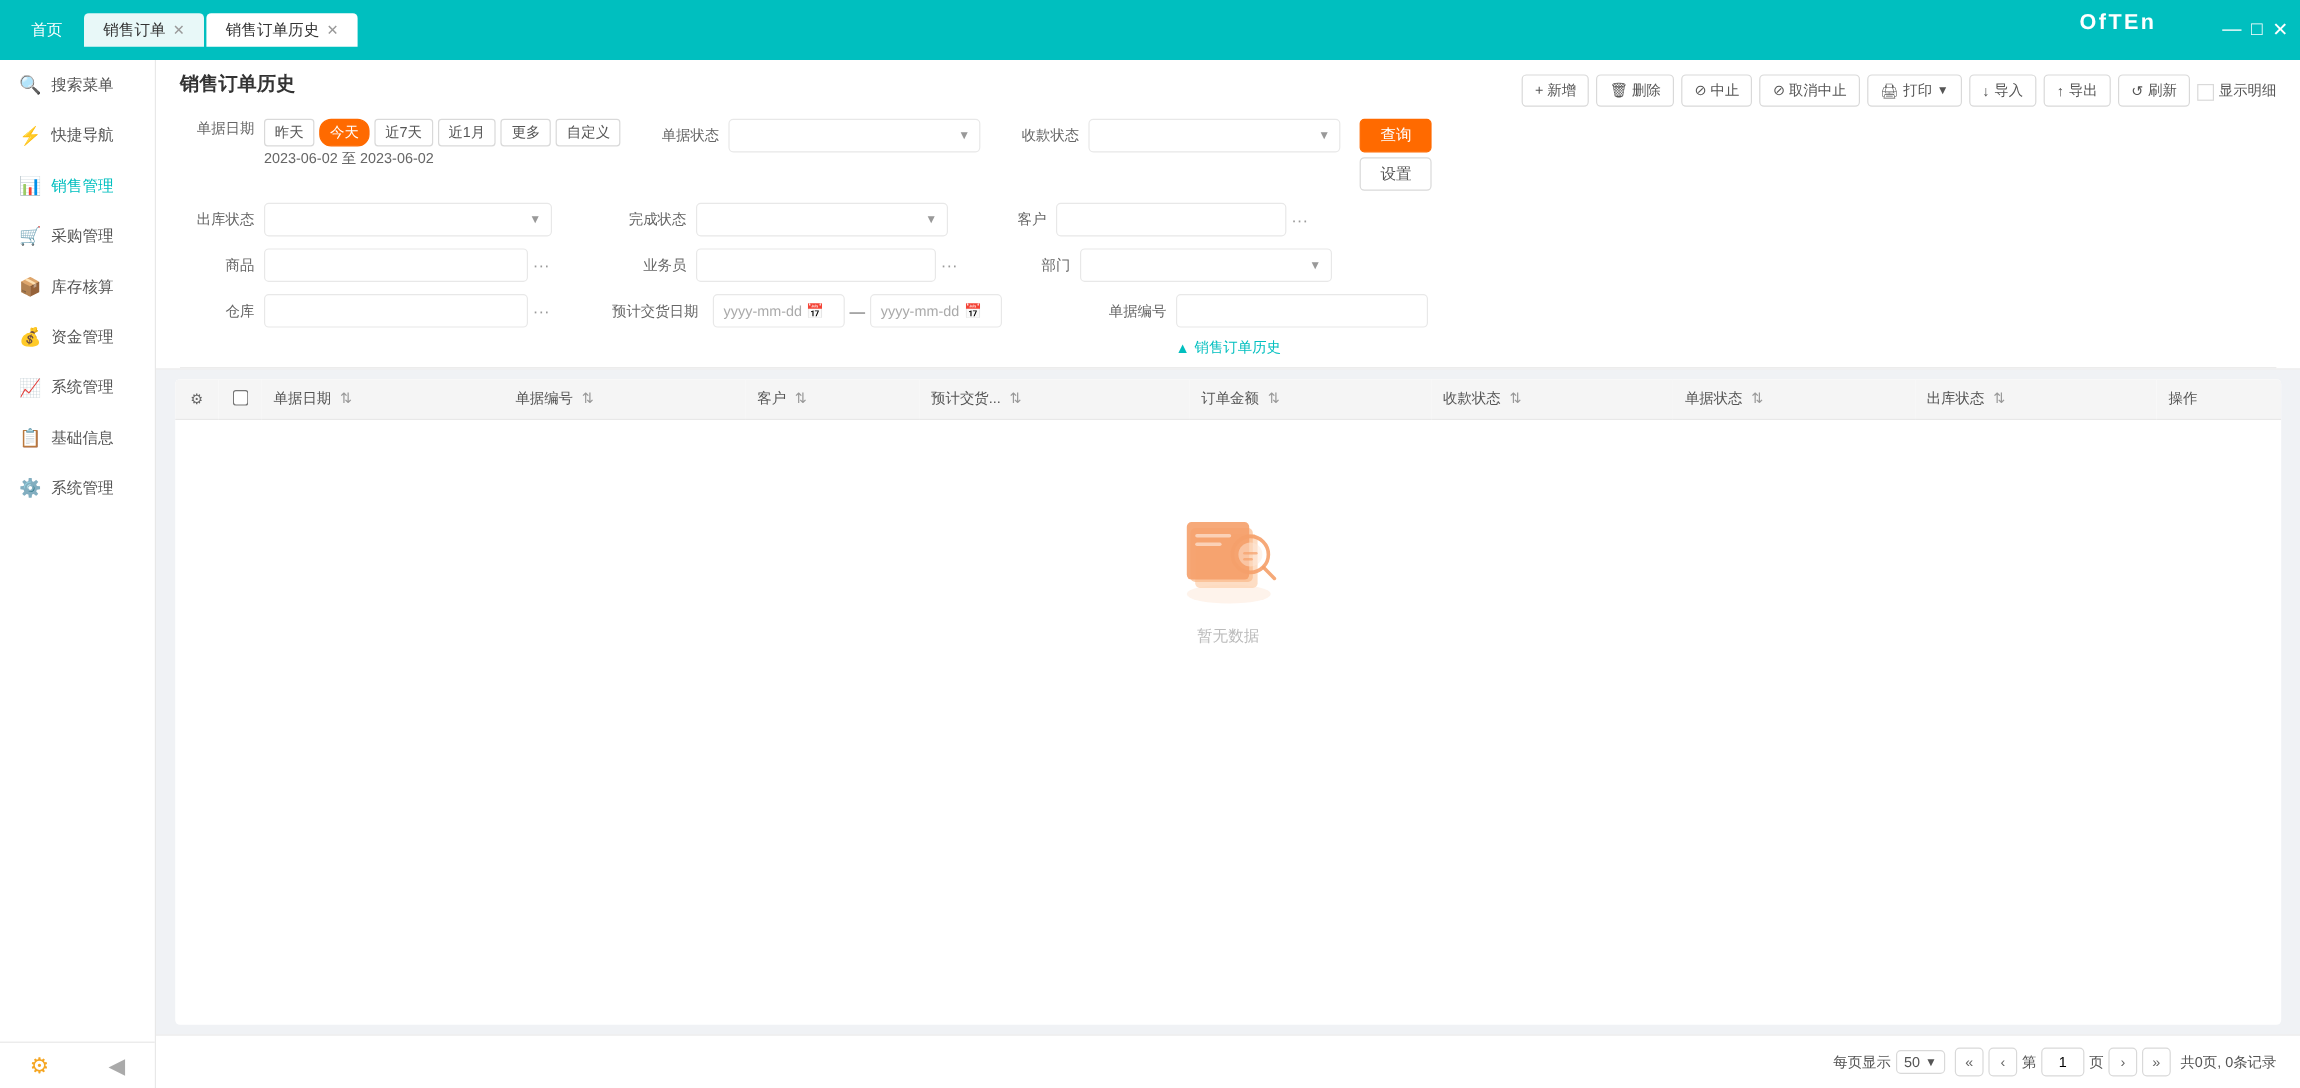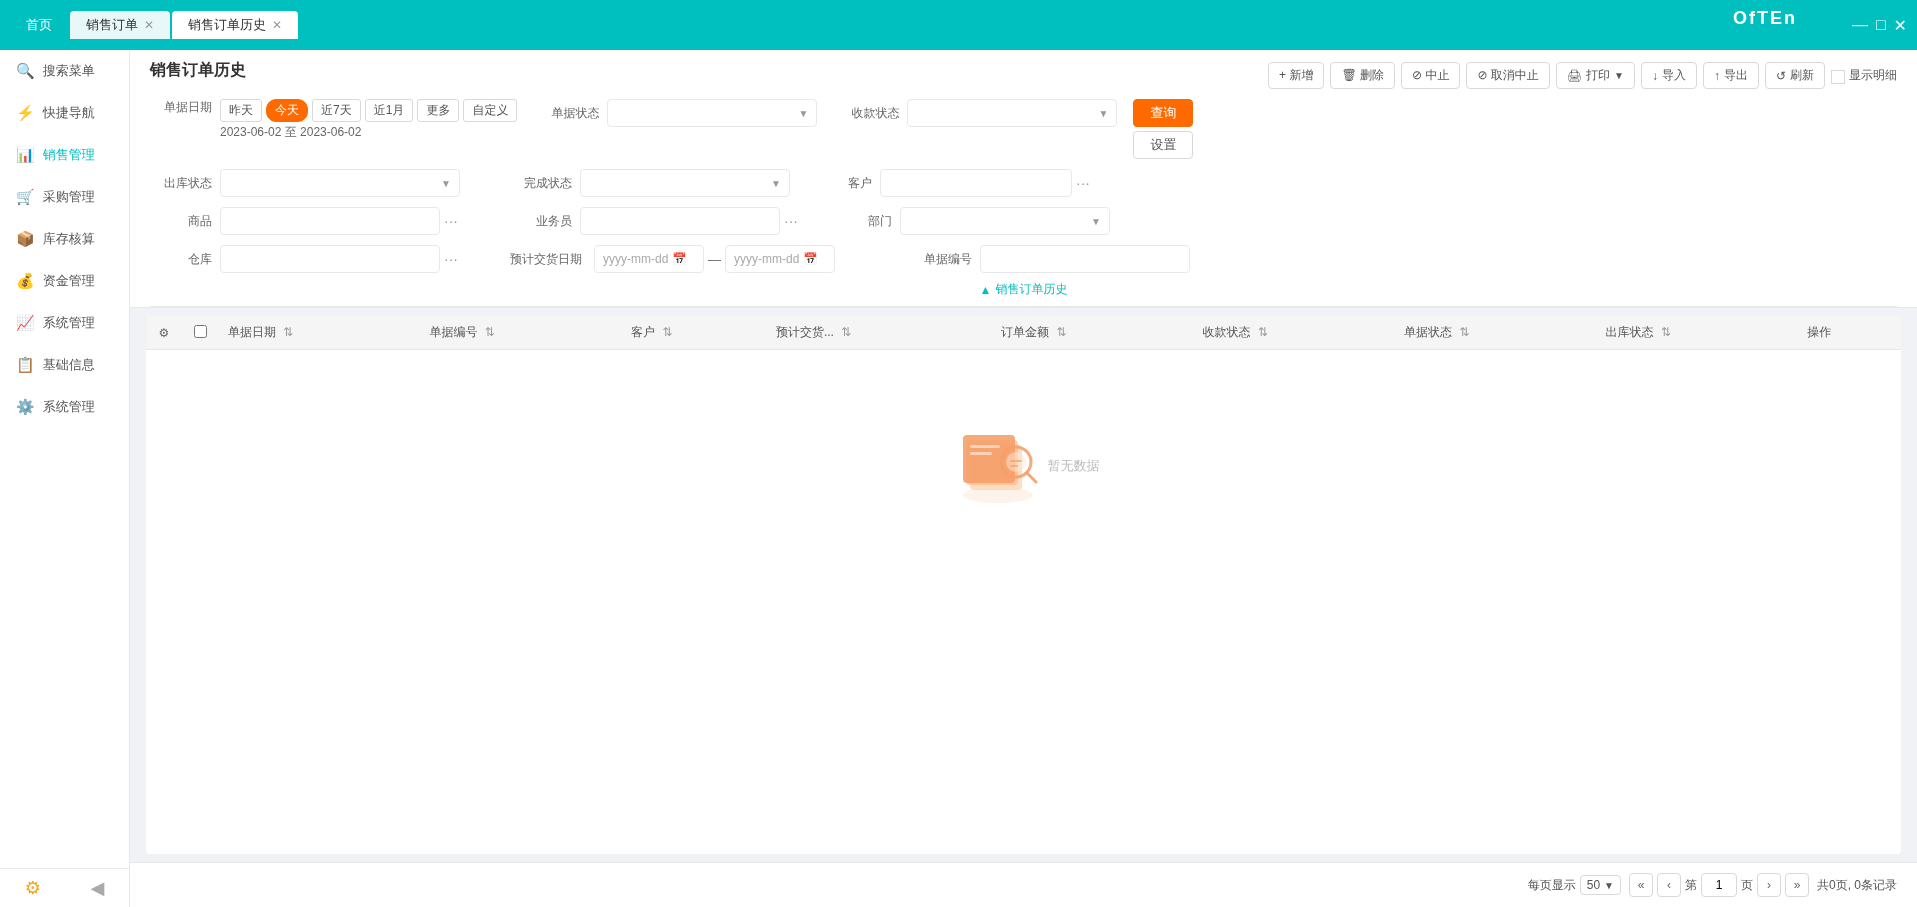--- a/index.html
+++ b/index.html
@@ -54,21 +54,21 @@
 
     
     .table-area { flex: 1; overflow: auto; background: #fff; margin: 8px 16px; border-radius: 4px; }
     .data-table { width: 100%; border-collapse: collapse; font-size: 12px; }
     .data-table th { background: #f5f5f5; border-bottom: 1px solid #e8e8e8; padding: 8px 10px; text-align: left; font-weight: normal; color: #555; white-space: nowrap; }
     .data-table th .sort-icon { color: #999; margin-left: 4px; }
     .table-header-row th:first-child { width: 40px; text-align: center; }
     .settings-icon { cursor: pointer; color: #666; }
 
     
-    .empty-state { display: flex; flex-direction: row; align-items: center; justify-content: center; padding: 60px 6px; color: #bbb; }
+    .empty-state { display: flex; flex-direction: column; align-items: center; justify-content: center; padding: 60px 6px; color: #bbb; }
     .empty-text { font-size: 13px; color: #bbb; }
 
     
     .pagination { display: flex; align-items: center; justify-content: flex-end; padding: 10px 20px; background: #fff; border-top: 1px solid #e8e8e8; gap: 8px; font-size: 12px; color: #555; }
     .page-size-select { display: flex; align-items: center; gap: 4px; }
     .page-size-box { border: 1px solid #d9d9d9; border-radius: 4px; padding: 2px 6px; font-size: 12px; display: flex; align-items: center; gap: 4px; cursor: pointer; }
     .page-nav { display: flex; align-items: center; gap: 4px; }
     .page-nav-btn { width: 24px; height: 24px; border: 1px solid #d9d9d9; border-radius: 4px; display: flex; align-items: center; justify-content: center; cursor: pointer; color: #666; font-size: 12px; }
     .page-input { width: 36px; height: 24px; border: 1px solid #d9d9d9; border-radius: 4px; text-align: center; font-size: 12px; }
 

